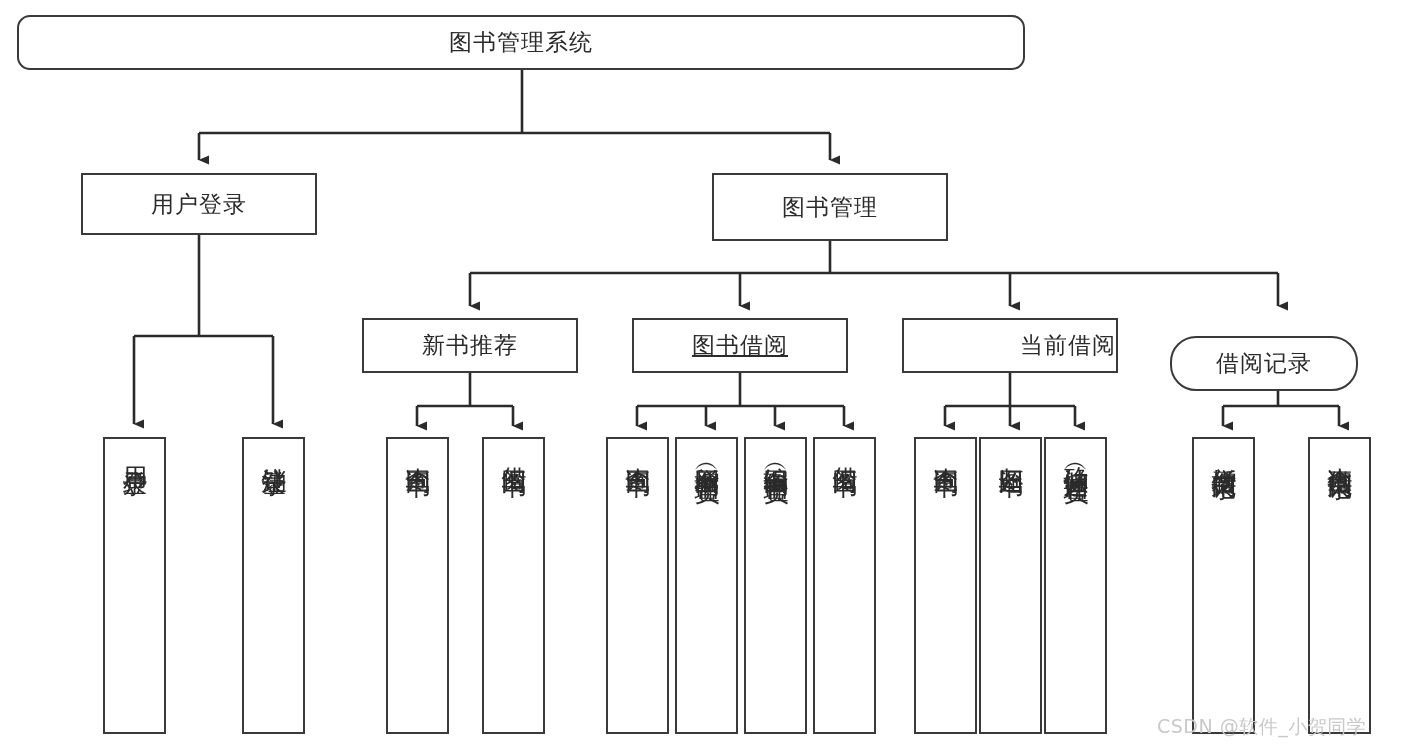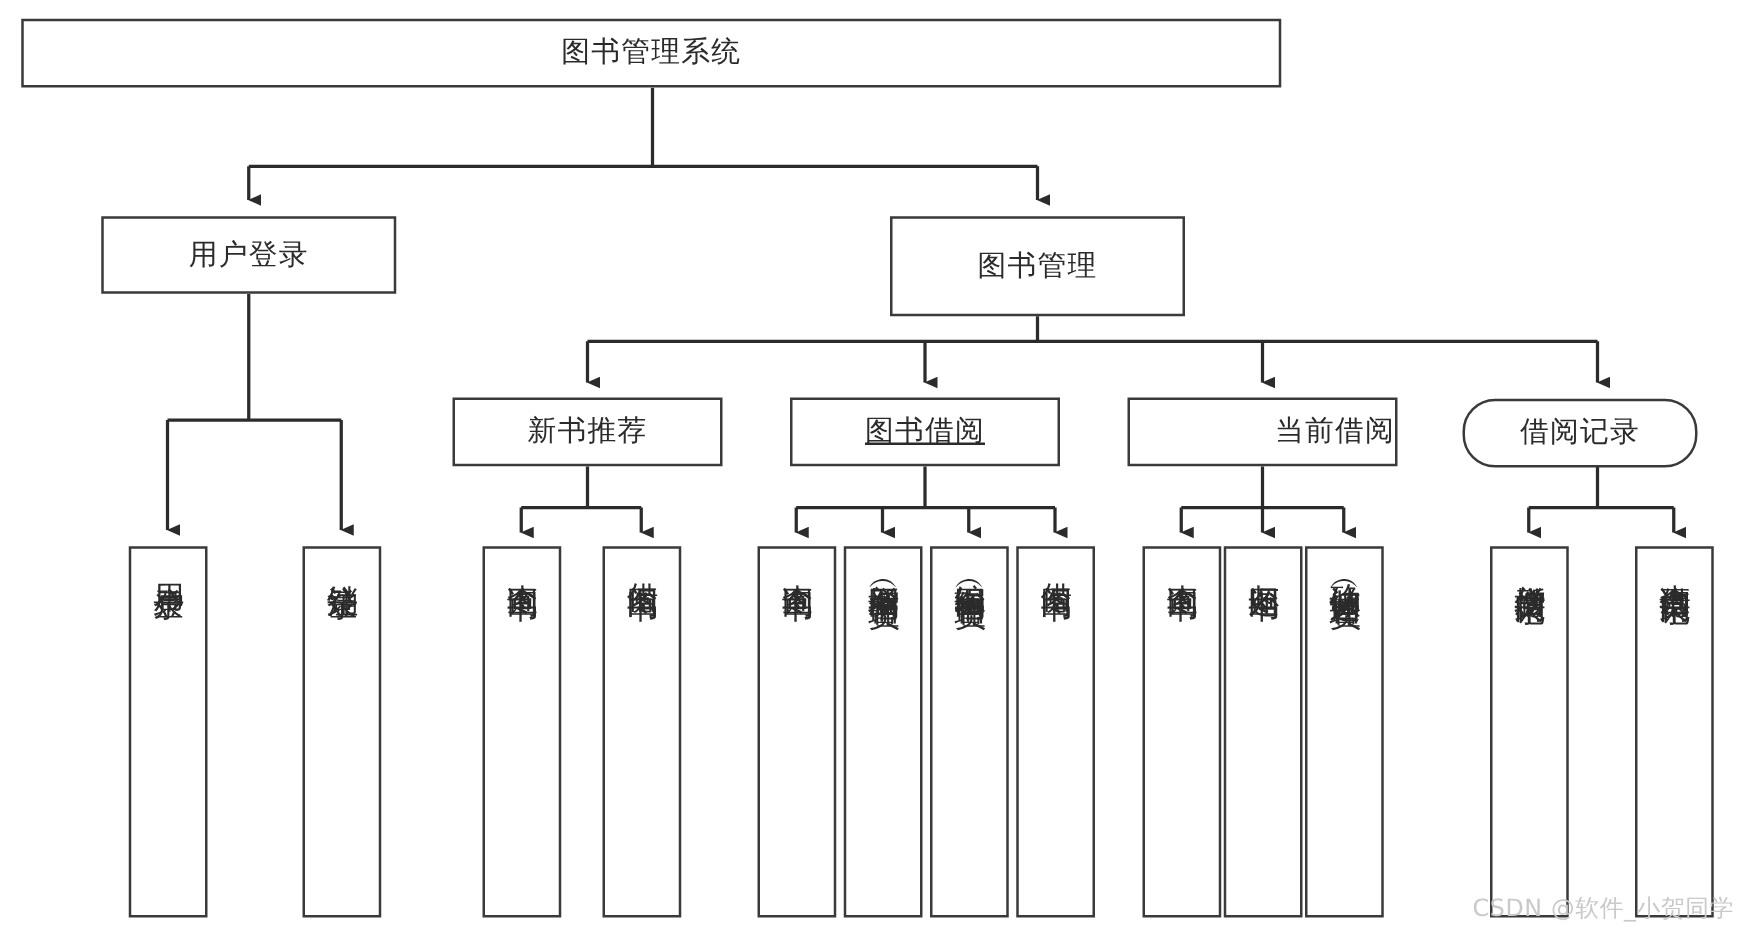--- a/index.html
+++ b/index.html
@@ -38,21 +38,21 @@
     letter-spacing:2px;
     white-space:nowrap;
     -webkit-text-orientation:upright;
   }
   .watermark{
     position:absolute;
     color:#c9c9c9;
     font-size:19px;
     white-space:nowrap;
     letter-spacing:0.5px;
-    left:1157px;top:714px;margin-left:21px;
+    left:1157px;top:714px;
   }
 </style>
 </head>
 <body>
 
 <div id="stage">
 
   <svg id="wires" viewBox="0 0 1405 747" xmlns="http://www.w3.org/2000/svg">
     <defs>
       <marker id="arw" markerWidth="10" markerHeight="11" refX="4.6" refY="10" orient="auto" markerUnits="userSpaceOnUse">
@@ -96,41 +96,41 @@
       <path d="M1010,406 L1010,426" marker-end="url(#arw)"></path>
       <path d="M1075,406 L1075,426" marker-end="url(#arw)"></path>
 
       <path d="M1278,373 L1278,406"></path>
       <path d="M1223,406 L1339,406"></path>
       <path d="M1223,406 L1223,426" marker-end="url(#arw)"></path>
       <path d="M1339,406 L1339,426" marker-end="url(#arw)"></path>
     </g>
   </svg>
 
-  <div class="node h root" style="left:17px;top:15px;width:1008px;height:55px;">
+  <div class="node h root" style="left:17px;top:15px;width:1008px;height:55px;border-radius:13px;">
     <span class="lbl">图书管理系统</span>
   </div>
 
   <div class="node h" style="left:81px;top:173px;width:236px;height:62px;">
     <span class="lbl">用户登录</span>
   </div>
-  <div class="node h" style="left:712px;top:173px;width:236px;height:80px;justify-content:center;">
+  <div class="node h" style="left:712px;top:173px;width:236px;height:68px;justify-content:center;">
     <span class="lbl">图书管理</span>
   </div>
 
   <div class="node h" style="left:362px;top:318px;width:216px;height:55px;">
     <span class="lbl">新书推荐</span>
   </div>
   <div class="node h" style="left:632px;top:318px;width:216px;height:55px;text-decoration:underline;">
     <span class="lbl">图书借阅</span>
   </div>
   <div class="node h" style="left:902px;top:318px;width:216px;height:55px;justify-content:flex-end;">
     <span class="lbl">当前借阅</span>
   </div>
-  <div class="node h" style="left:1170px;top:319px;width:188px;height:55px;border-radius:26px;">
+  <div class="node h" style="left:1170px;top:336px;width:188px;height:55px;border-radius:26px;">
     <span class="lbl">借阅记录</span>
   </div>
 
   <div class="node v" style="left:103px;top:437px;width:63px;height:297px;">
     <span class="lbl">用户登录</span>
   </div>
   <div class="node v" style="left:242px;top:437px;width:63px;height:297px;">
     <span class="lbl">注销登录</span>
   </div>
 

